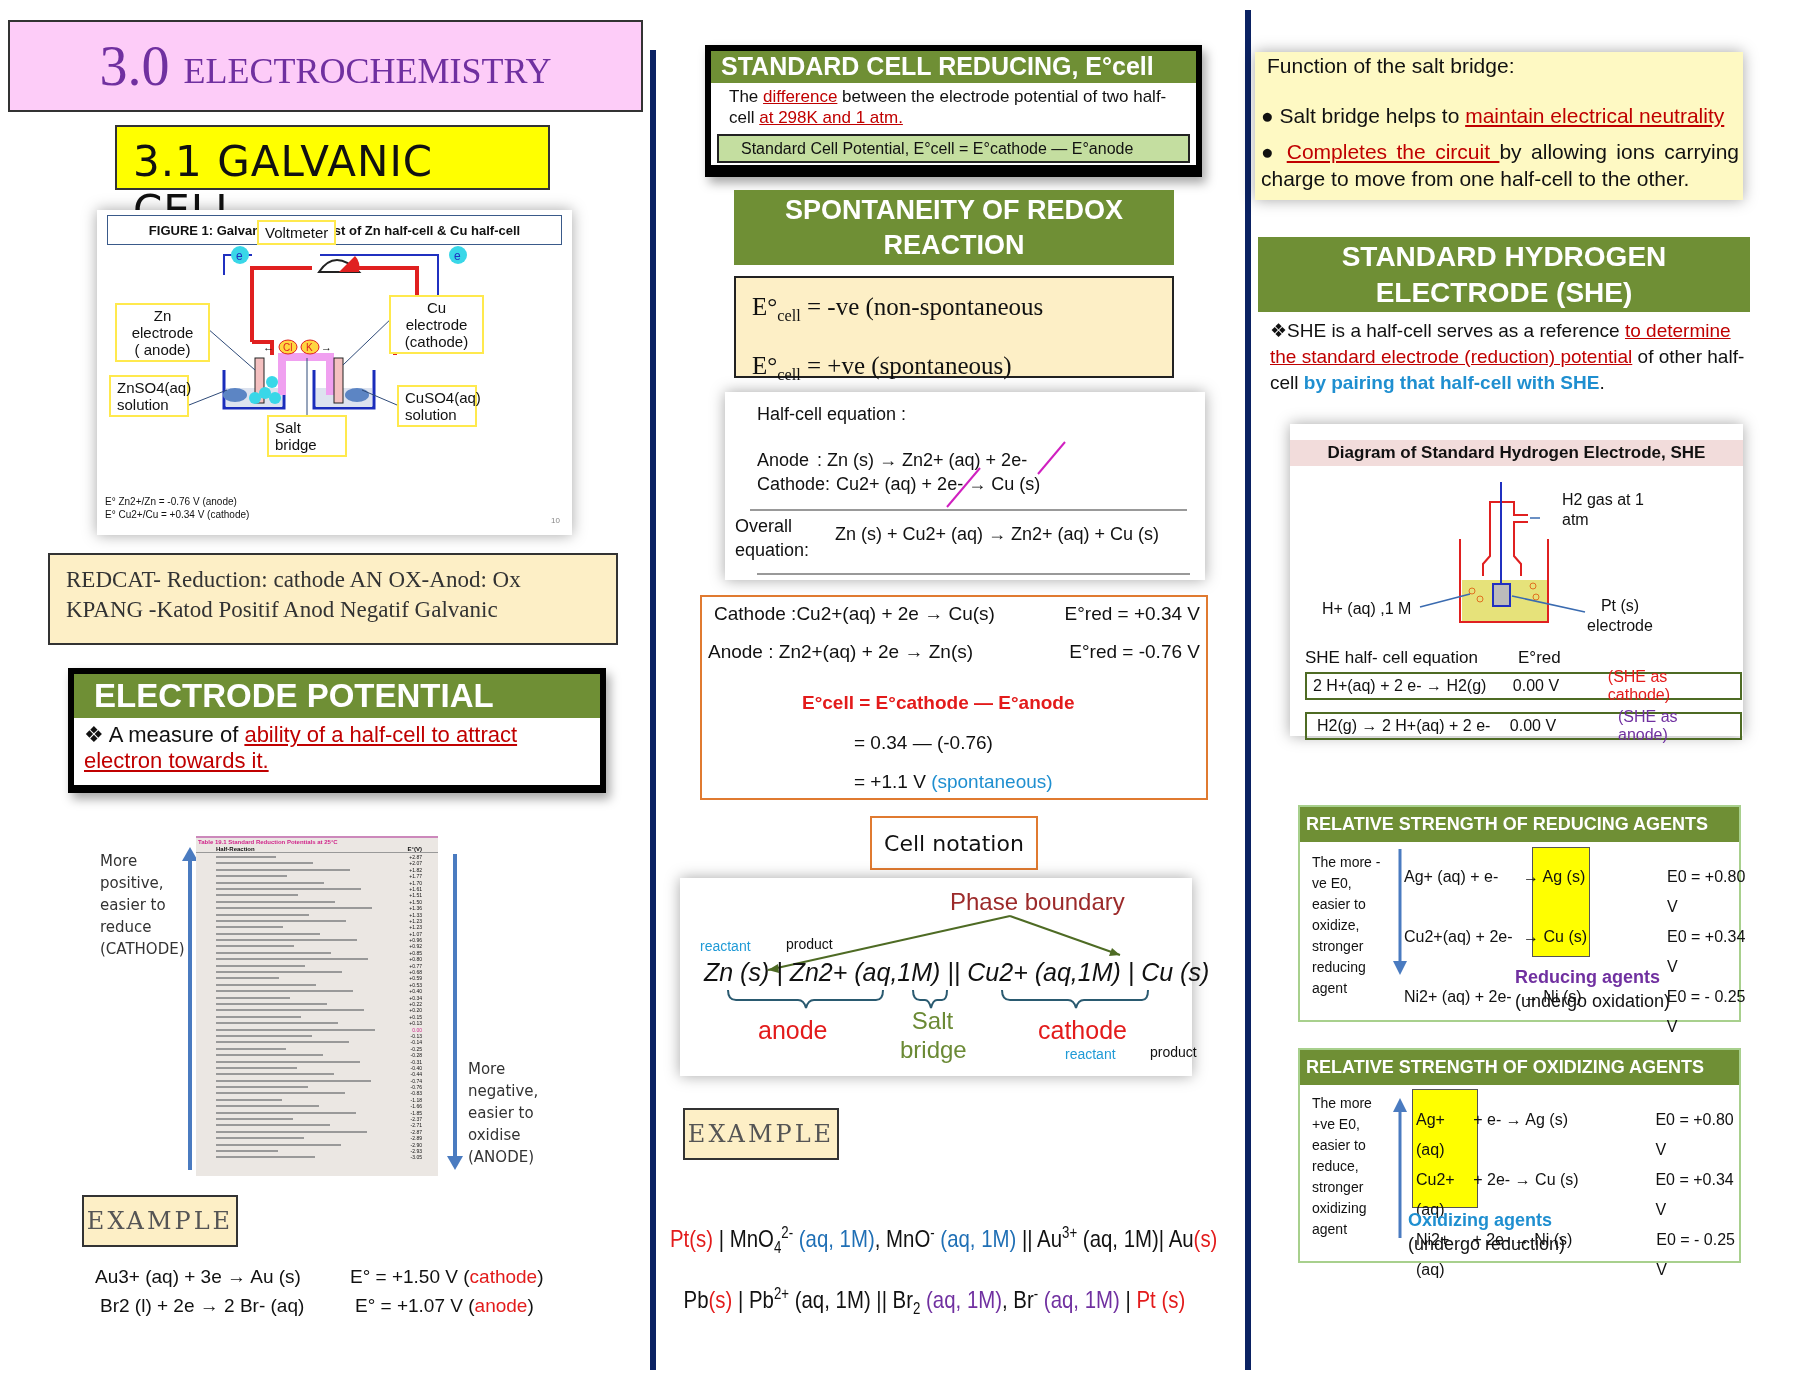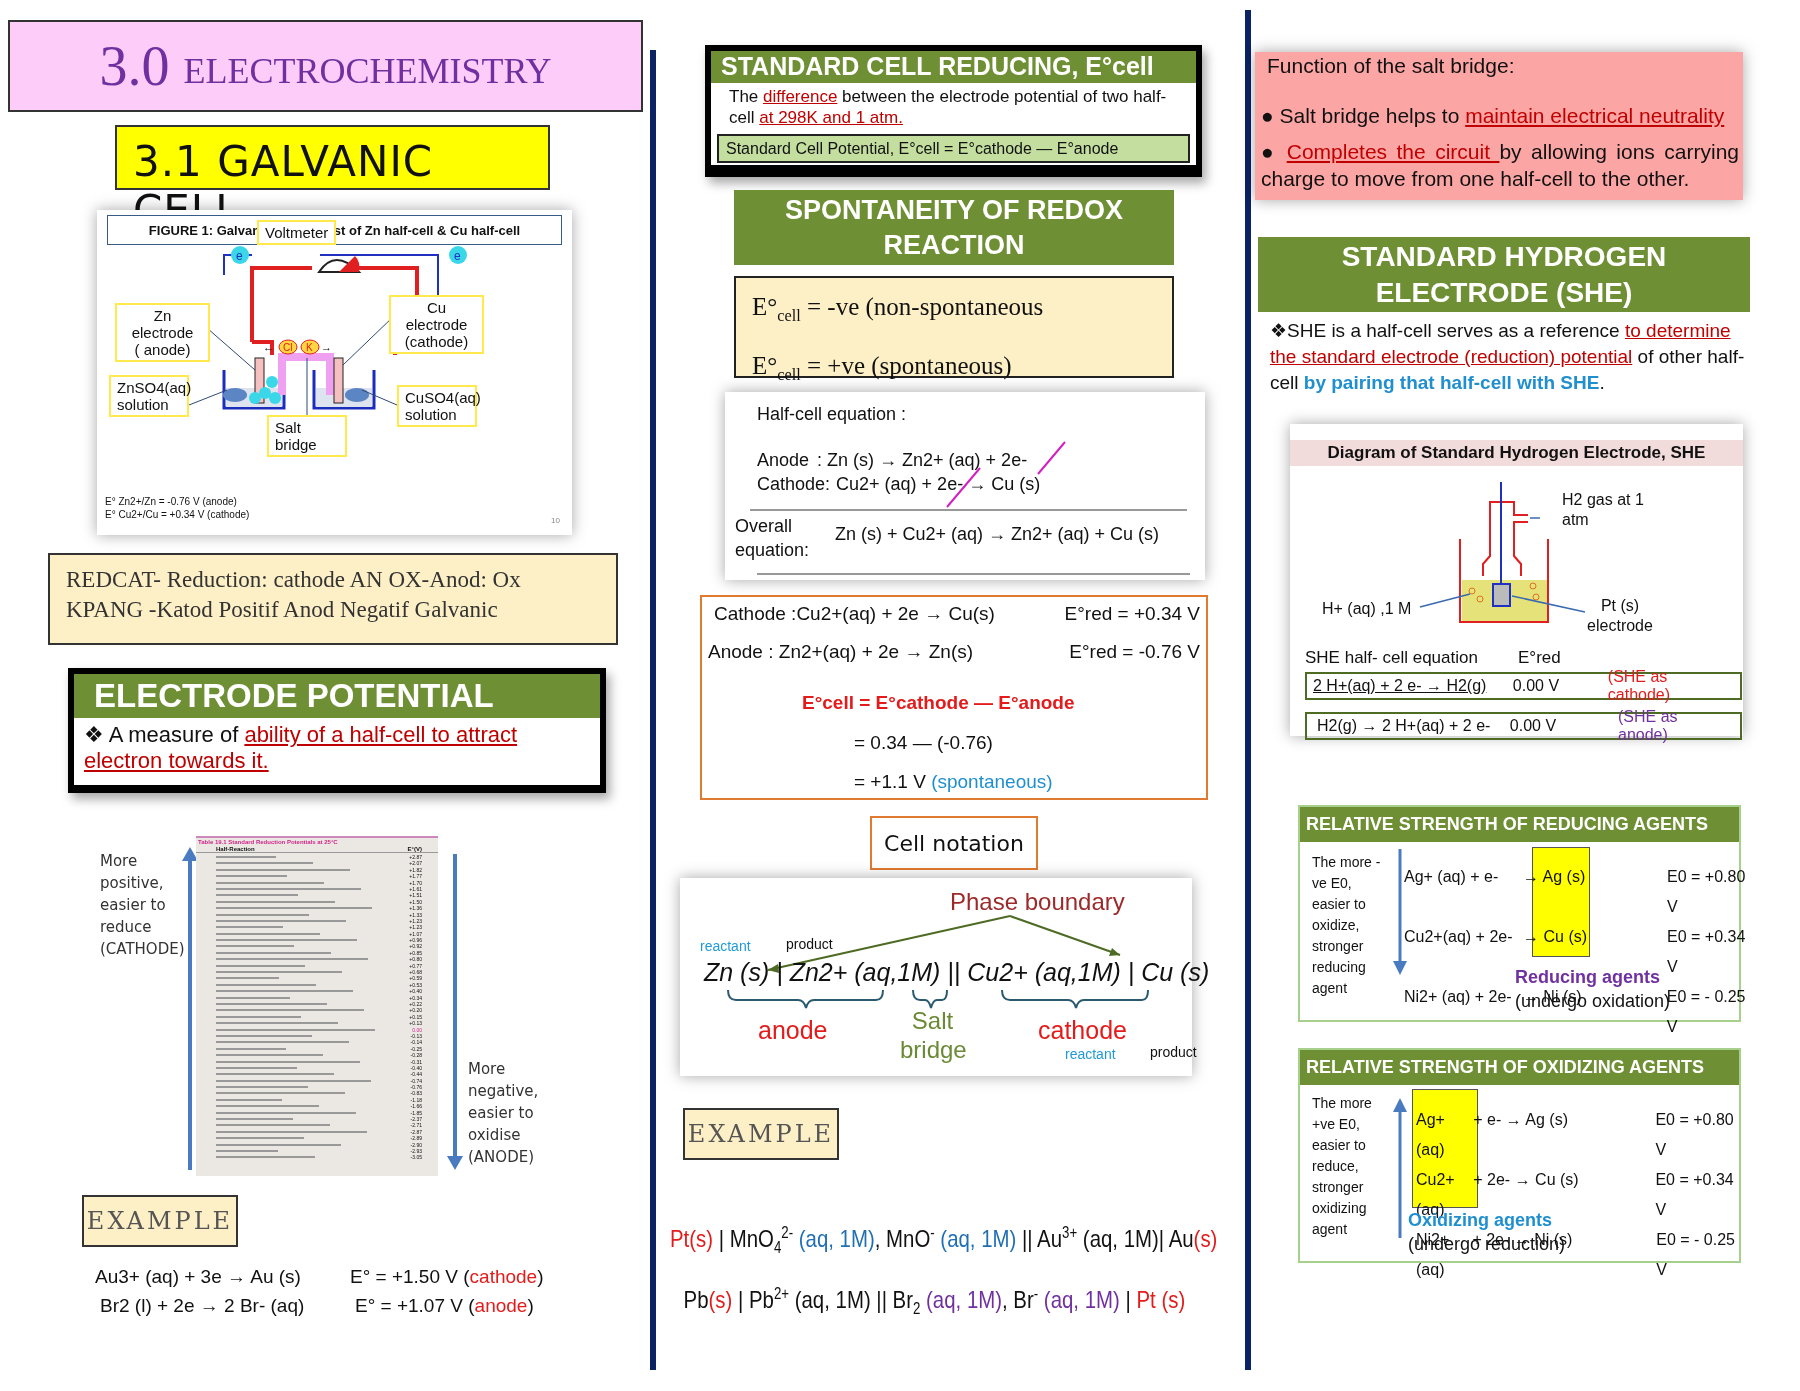--- a/index.html
+++ b/index.html
@@ -339,21 +339,21 @@
     <span>E° = +1.07 V (</span>
       <span class="bright-red">anode</span>
       <span>)</span>
   </div>
 </div>
 
 <div class="abs shadow" style="left:705px; top:45px; width:497px; height:132px; background:#000; padding:6px;">
   <div class="green-head" style="height:32px; font-size:25px; padding:1px 10px;">STANDARD CELL REDUCING, E°cell</div>
   <div style="background:#fff; height:82px; padding:3px 18px 0 18px; font-size:17px; line-height:21px;">
     <span>The </span><span class="red u">difference</span><span> between the electrode potential of two half-cell </span><span class="red u">at 298K and 1 atm.</span>
-    <div style="margin:6px -12px 0 -12px; background:#c4dea0; border:2px solid #222; font-size:16px; padding:2px 7px;">Standard Cell Potential, E°cell = E°cathode — E°anode</div>
+    <div style="margin:6px -12px 0 -12px; background:#c4dea0; border:2px solid #222; font-size:16px; padding:2px 22px;">Standard Cell Potential, E°cell = E°cathode — E°anode</div>
   </div>
 </div>
 
 <div class="abs green-head" style="left:734px; top:190px; width:440px; height:75px; font-size:27px; text-align:center; line-height:35px; padding-top:3px;">SPONTANEITY OF REDOX REACTION</div>
 <div class="abs serif" style="left:734px; top:276px; width:440px; height:102px; background:#fdefc6; border:2px solid #222; padding:8px 16px; font-size:25px; line-height:50px;">
   <div style="margin-top:-4px;">E°<sub>cell</sub> <span>= -ve (non-spontaneous</span></div>
   <div>E°<sub>cell</sub> <span>= +ve (spontaneous)</span></div>
 </div>
 
 <div class="abs soft-shadow" style="left:725px; top:392px; width:480px; height:188px; background:#fff; font-size:18px;">
@@ -412,21 +412,21 @@
 <div class="abs example-box" style="left:683px; top:1108px; width:156px; height:52px;">EXAMPLE</div>
 <div class="abs" style="left:670px; top:1210px; font-size:24px; line-height:46px; transform:scaleX(0.85); transform-origin:left; white-space:nowrap;">
   <div>
     <span class="bright-red">Pt(s)</span> | MnO<sub>4</sub><sup>2-</sup> <span style="color:#1f6fb5">(aq, 1M)</span>, MnO<sup>-</sup> <span style="color:#1f6fb5">(aq, 1M)</span> || Au<sup>3+</sup> (aq, 1M)| Au<span class="bright-red">(s)</span>
   </div>
   <div style="padding-left:16px;">
     Pb<span class="bright-red">(s)</span> | Pb<sup>2+</sup> (aq, 1M) || Br<sub>2</sub> <span class="purple">(aq, 1M)</span>, Br<sup>-</sup> <span class="purple">(aq, 1M)</span> | <span class="bright-red">Pt (s)</span>
   </div>
 </div>
 
-<div class="abs soft-shadow" style="left:1255px; top:52px; width:488px; height:148px; background:#fca5a5; font-size:21px;">
+<div class="abs soft-shadow" style="left:1255px; top:52px; width:488px; height:148px; background:#fef9c3; font-size:21px;">
   <div class="abs" style="left:12px; top:2px;">Function of the salt bridge:</div>
   <div class="abs" style="left:6px; top:52px; white-space:nowrap;">● <span>Salt bridge helps to </span><span class="red u">maintain electrical neutrality</span></div>
   <div class="abs" style="left:6px; top:86px; width:478px; line-height:27px; text-align:justify;">● <span class="red u">Completes the circuit </span><span>by allowing ions carrying charge   to move from one half-cell to the other.</span></div>
 </div>
 
 <div class="abs green-head" style="left:1258px; top:237px; width:492px; height:75px; font-size:28px; text-align:center; line-height:36px; padding-top:2px;">STANDARD HYDROGEN ELECTRODE (SHE)</div>
 <div class="abs" style="left:1270px; top:318px; width:490px; font-size:19px; line-height:26px;">
   <span>❖</span><span>SHE is a half-cell serves as a reference </span><span class="red u">to determine the standard electrode (reduction) potential</span><span> of other half- cell </span><span class="blue" style="font-weight:bold;">by pairing that half-cell with SHE</span><span>.</span>
 </div>
 
@@ -446,21 +446,21 @@
     <line x1="240" y1="94" x2="250" y2="94" stroke="#3a6bb0" stroke-width="1.5"></line>
     <line x1="130" y1="183" x2="180" y2="170" stroke="#3a6bb0" stroke-width="1.5"></line>
     <line x1="295" y1="188" x2="222" y2="172" stroke="#3a6bb0" stroke-width="1.5"></line>
   </svg>
   <div class="abs" style="left:272px; top:66px; font-size:16px; width:90px; line-height:20px;">H2 gas at 1 atm</div>
   <div class="abs" style="left:32px; top:176px; font-size:16px;">H+ (aq) ,1 M</div>
   <div class="abs" style="left:280px; top:172px; font-size:16px; width:100px; line-height:20px; text-align:center;">Pt (s) electrode</div>
   <div class="abs" style="left:15px; top:224px; font-size:17px;">SHE half- cell equation</div>
   <div class="abs" style="left:228px; top:224px; font-size:17px;">E°red</div>
   <div class="abs" style="left:15px; top:248px; width:437px; height:28px; border:2px solid #4e6b24; font-size:16px; display:flex; align-items:center; padding:0 6px;">
-    <span style="width:200px;text-decoration:underline;">2 H+(aq) + 2 e- → H2(g)</span>
+    <span style="width:200px;">2 H+(aq) + 2 e- → H2(g)</span>
       <span style="width:95px;">0.00 V</span>
       <span class="bright-red">(SHE as cathode)</span>
   </div>
   <div class="abs" style="left:15px; top:288px; width:437px; height:28px; border:2px solid #4e6b24; font-size:16px; display:flex; align-items:center; padding:0 10px;">
     <span style="width:196px;">H2(g) → 2 H+(aq) + 2 e-</span>
       <span style="width:110px;">0.00 V</span>
       <span class="purple">(SHE as anode)</span>
   </div>
 </div>
 

